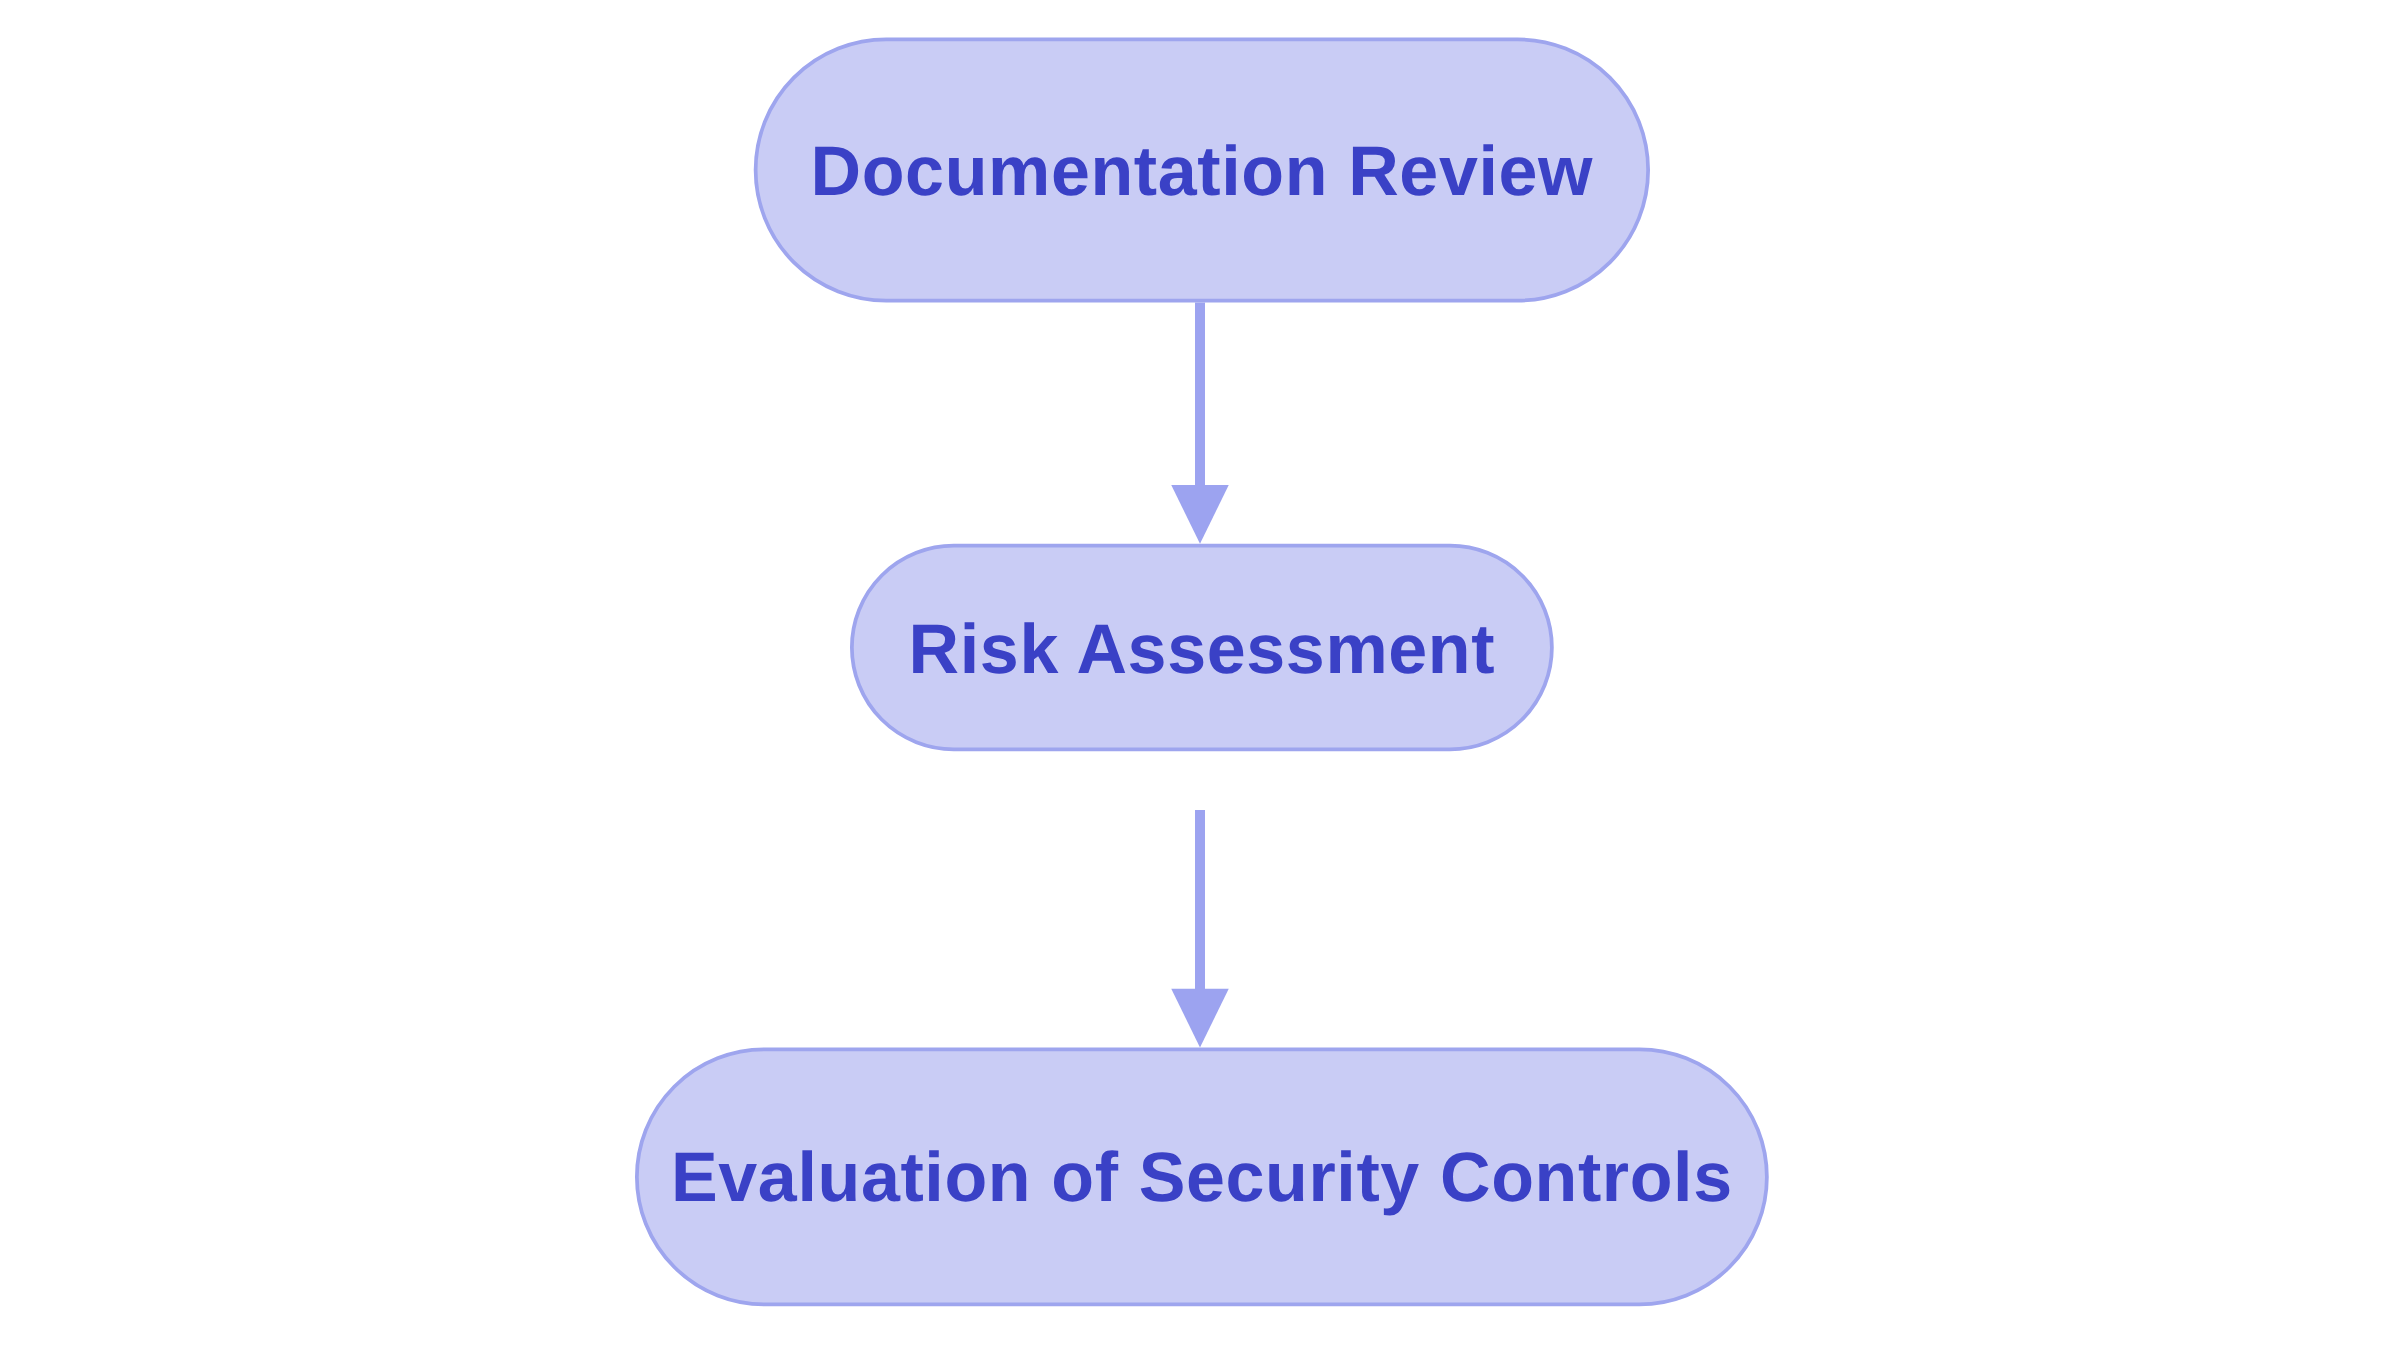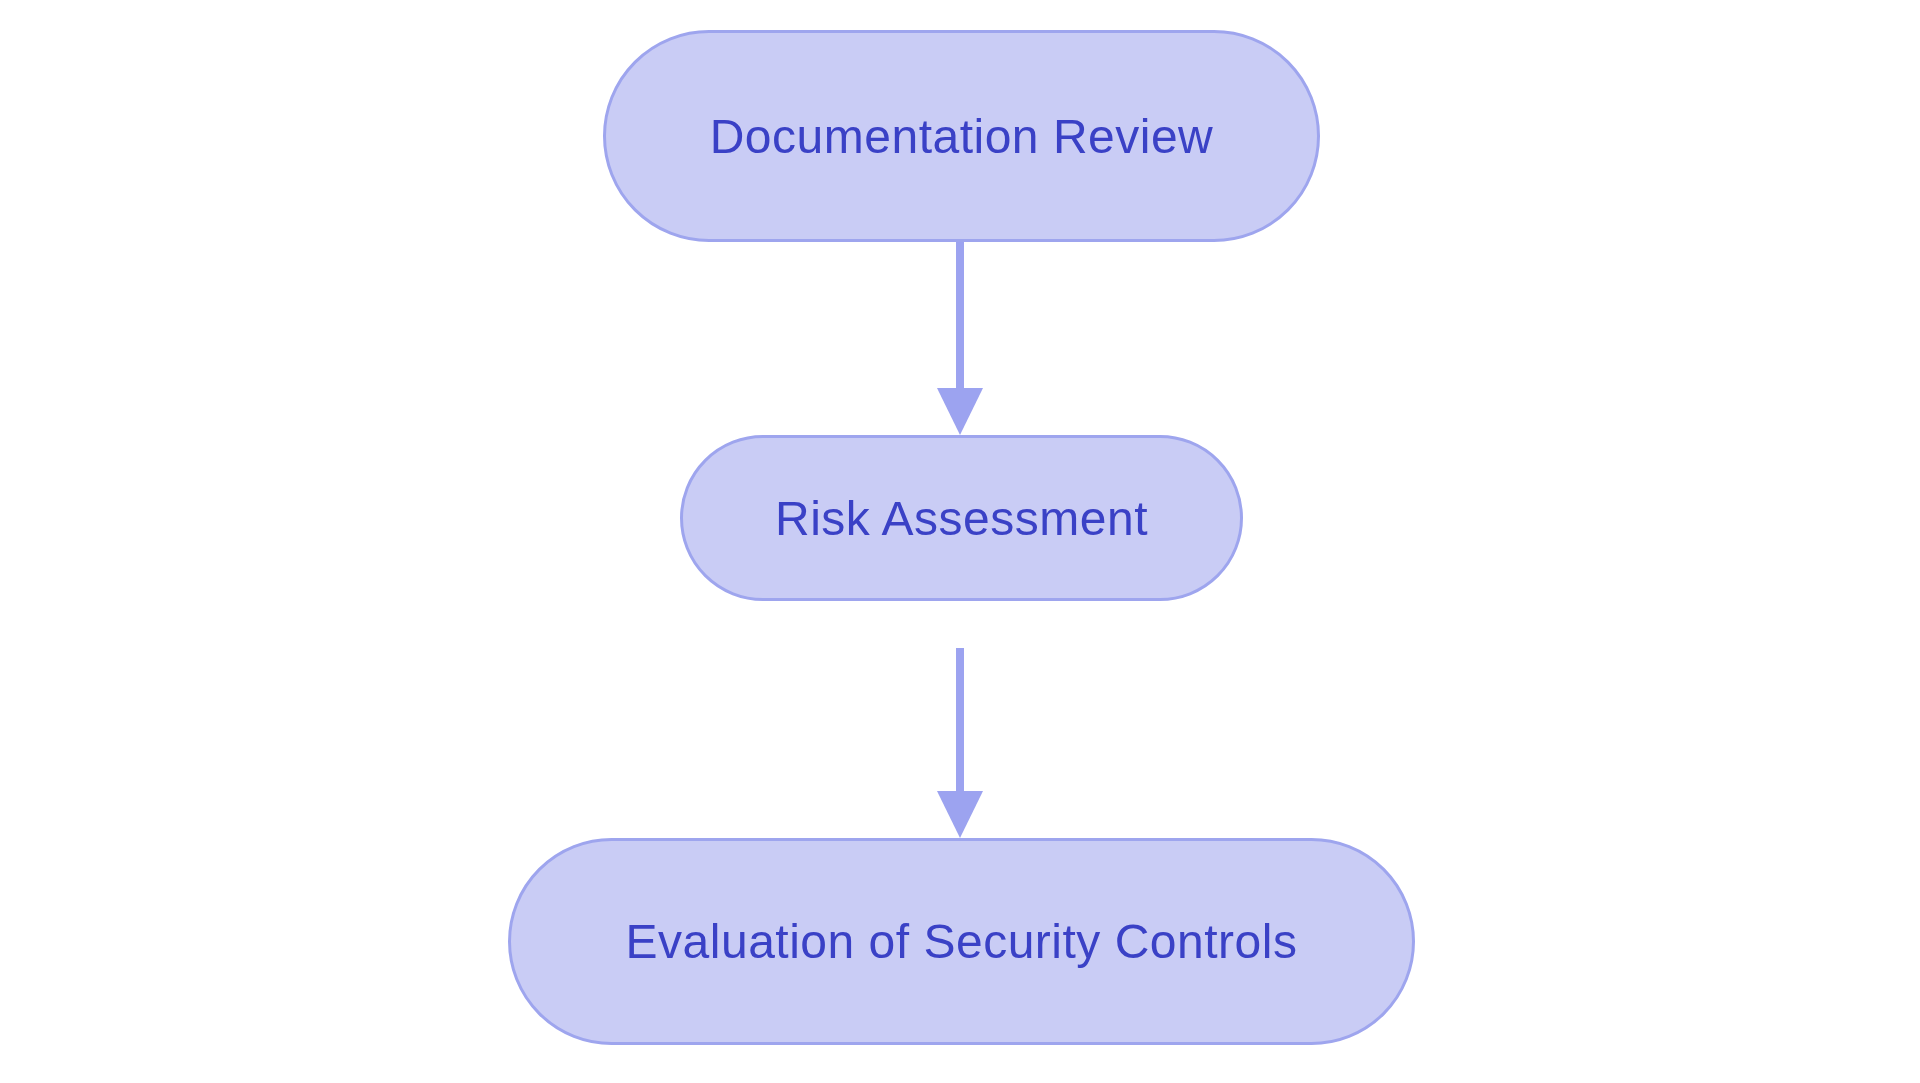--- a/index.html
+++ b/index.html
@@ -20,24 +20,25 @@
     box-sizing: border-box;
     background: var(--node-fill, #C9CCF5);
     border: 3px solid var(--node-border, #9EA5EE);
     border-radius: 110px;
     display: flex;
     align-items: center;
     justify-content: center;
   }
   .node .label {
     color: var(--node-text, #3A41C6);
-    font-size: 48px;
+    font-size: 56px;
     letter-spacing: 0.5px;
     white-space: nowrap;
     text-align: center;
+    font-weight: bold;
   }
   .node1 { left: 603px; top: 30px;  width: 717px; height: 212px; }
   .node2 { left: 680px; top: 435px; width: 563px; height: 166px; }
   .node3 { left: 508px; top: 838px; width: 907px; height: 207px; align-items: center; }
 
   .edge { position: absolute; }
   .edge .shaft {
     position: absolute;
     left: 956px;
     width: 8px;

